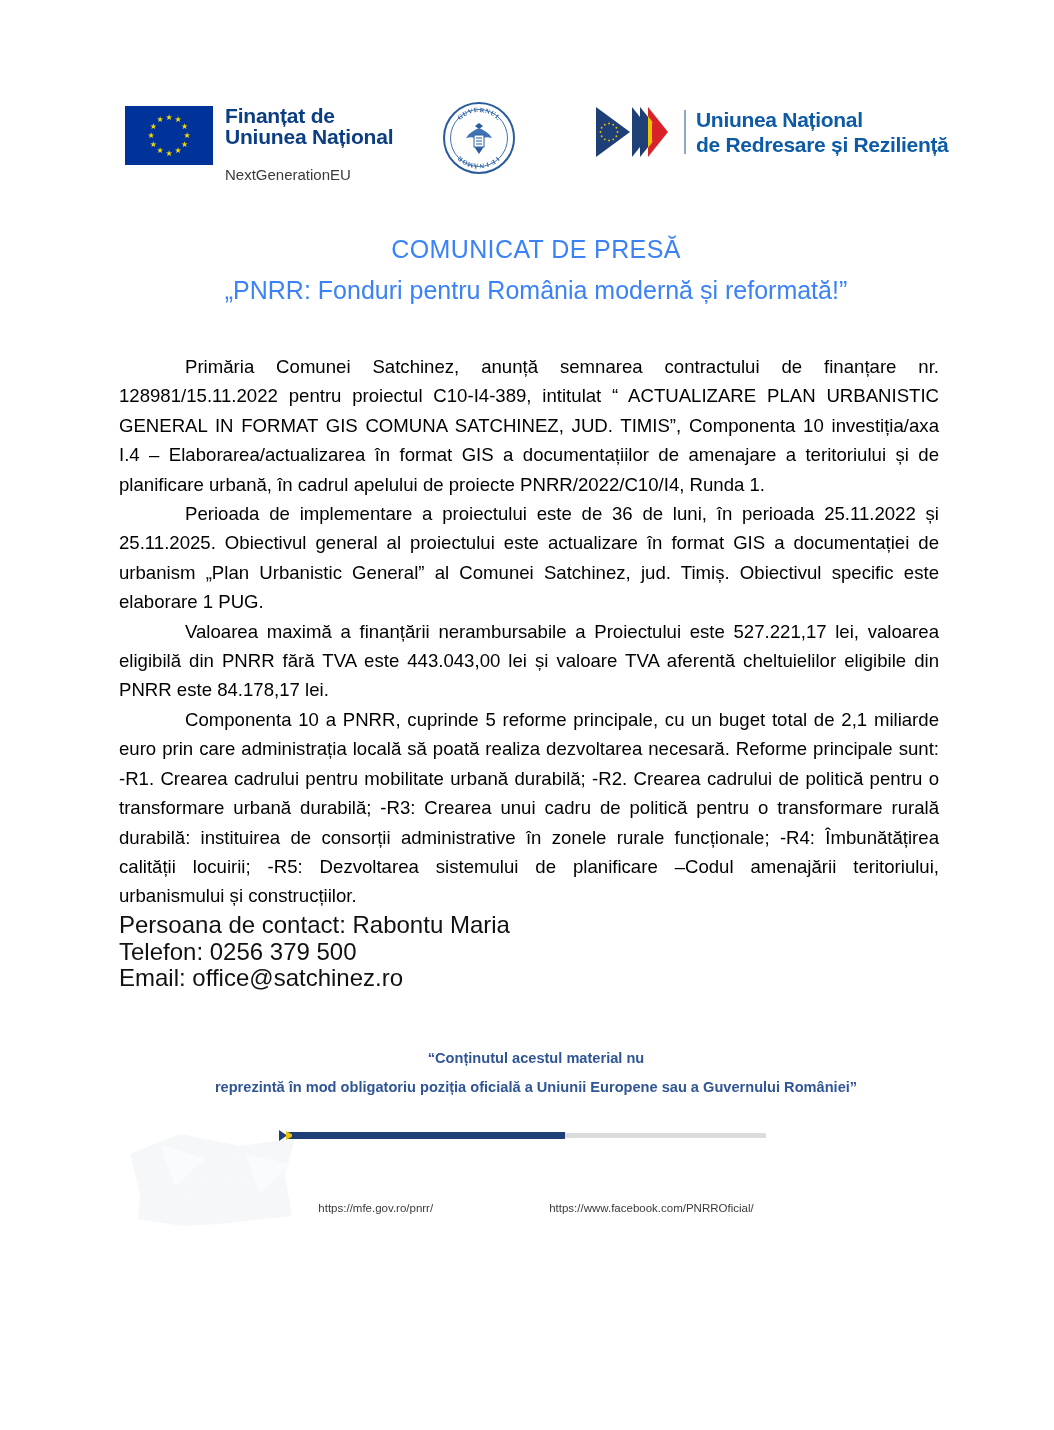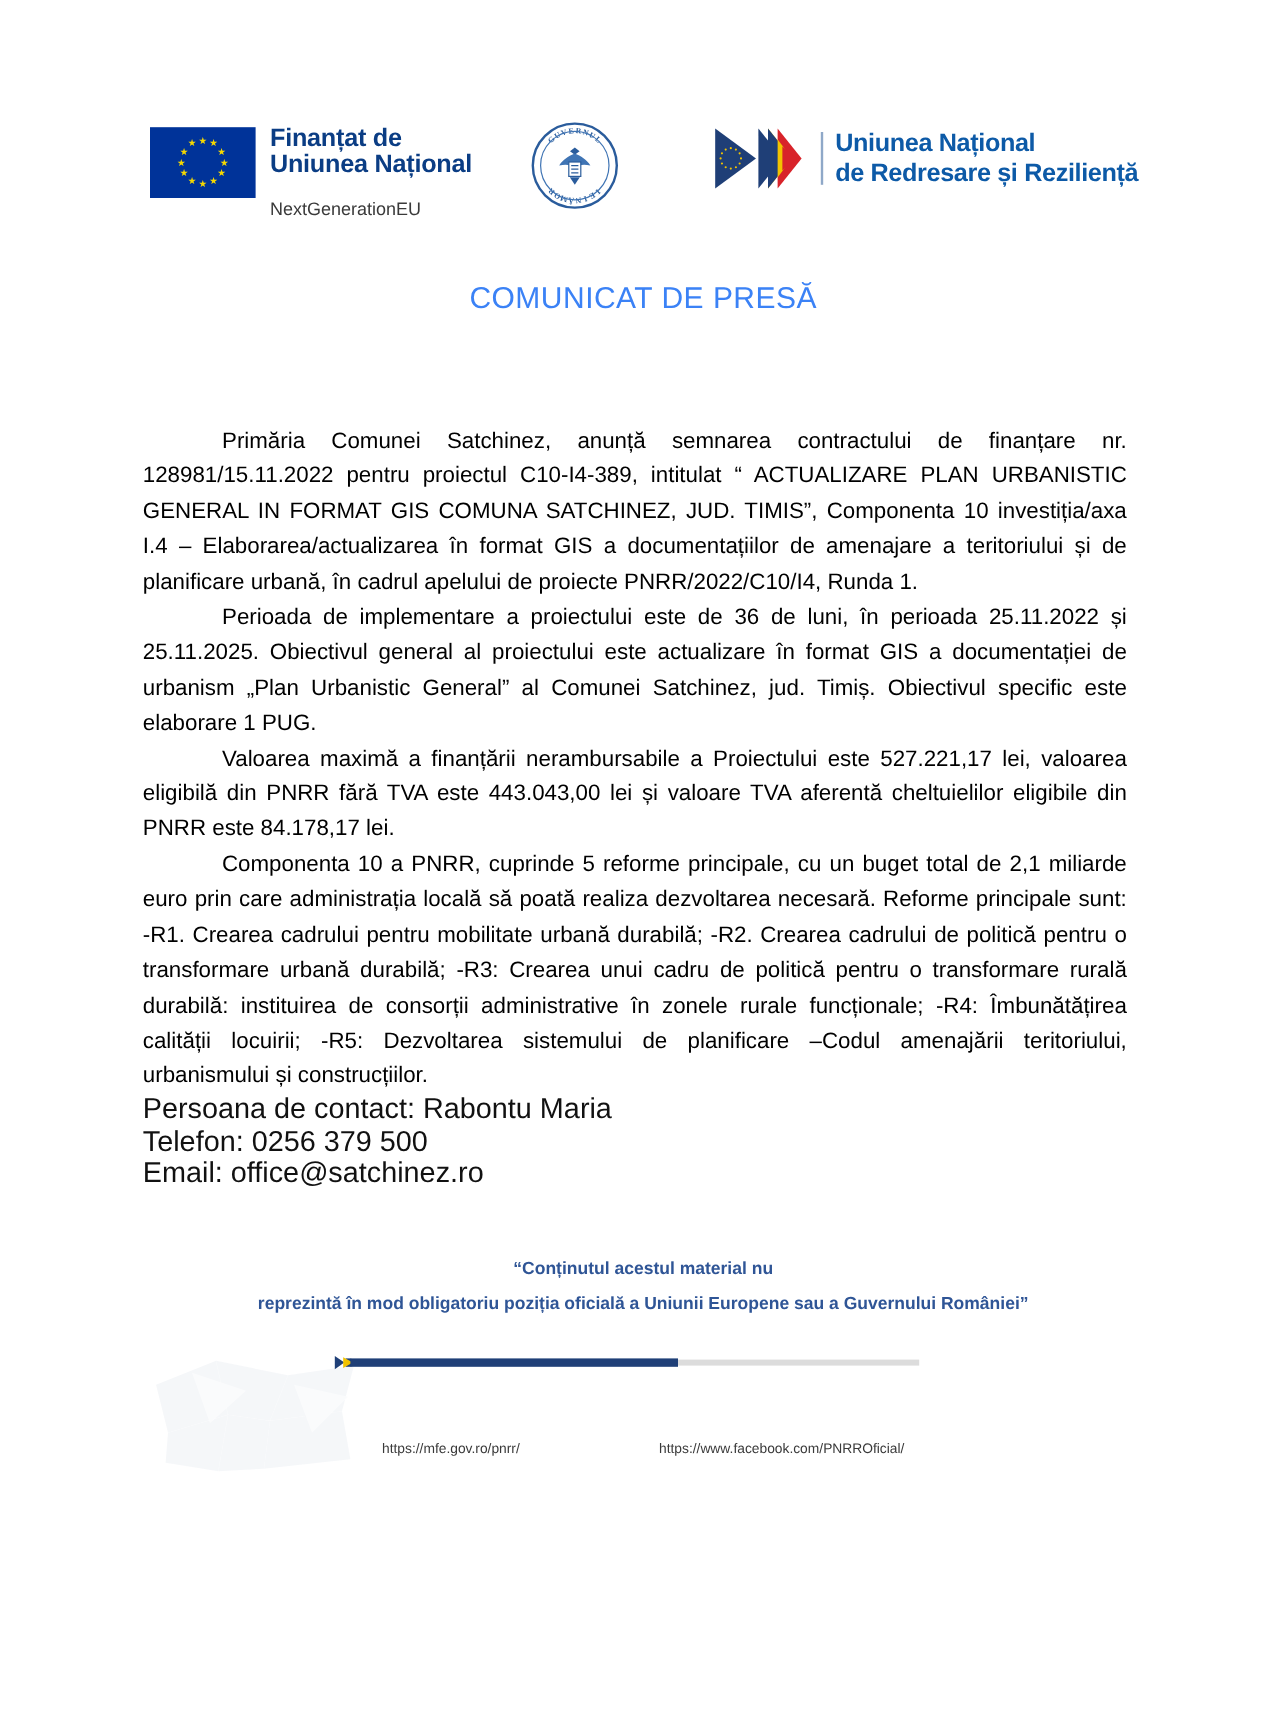--- a/index.html
+++ b/index.html
@@ -359,20 +359,21 @@
       <div class="pnrr-divider"></div>
       <div class="pnrr-text">
         <div class="p1">Uniunea Național</div>
         <div class="p2">de Redresare și Reziliență</div>
       </div>
     </div>
   </div>
 
   <div class="titles">
     <div class="title-1">COMUNICAT DE PRESĂ</div>
+    <div class="title-2">„PNRR: Fonduri pentru România modernă și reformată!”</div>
   </div>
 
   <div class="body-text">
     <p>Primăria Comunei Satchinez, anunță semnarea contractului de finanțare nr. 128981/15.11.2022 pentru proiectul C10-I4-389, intitulat “ ACTUALIZARE      PLAN      URBANISTIC GENERAL IN FORMAT GIS COMUNA SATCHINEZ, JUD. TIMIS”, Componenta 10 investiția/axa I.4 – Elaborarea/actualizarea în format GIS a documentațiilor de amenajare a teritoriului și de planificare urbană, în cadrul apelului de proiecte PNRR/2022/C10/I4, Runda 1.</p>
     <p>Perioada de implementare a proiectului este de 36 de luni, în perioada 25.11.2022 și 25.11.2025. Obiectivul general al proiectului este actualizare în format GIS a documentației de urbanism „Plan Urbanistic General” al Comunei Satchinez, jud. Timiș. Obiectivul specific este elaborare 1 PUG.</p>
     <p>Valoarea maximă a finanțării nerambursabile a Proiectului este 527.221,17 lei, valoarea eligibilă din PNRR fără TVA este 443.043,00 lei și valoare TVA aferentă cheltuielilor eligibile din PNRR este 84.178,17 lei.</p>
     <p>Componenta 10 a PNRR, cuprinde 5 reforme principale, cu un buget total de 2,1 miliarde euro prin care administrația locală să poată realiza dezvoltarea necesară. Reforme principale sunt: -R1. Crearea cadrului pentru mobilitate urbană durabilă; -R2. Crearea cadrului de politică pentru o transformare urbană durabilă; -R3: Crearea unui cadru de politică pentru o transformare rurală durabilă: instituirea de consorții administrative în zonele rurale funcționale; -R4: Îmbunătățirea calității locuirii; -R5: Dezvoltarea sistemului de planificare –Codul amenajării teritoriului, urbanismului și construcțiilor.</p>
   </div>
 
   <div class="contact">

